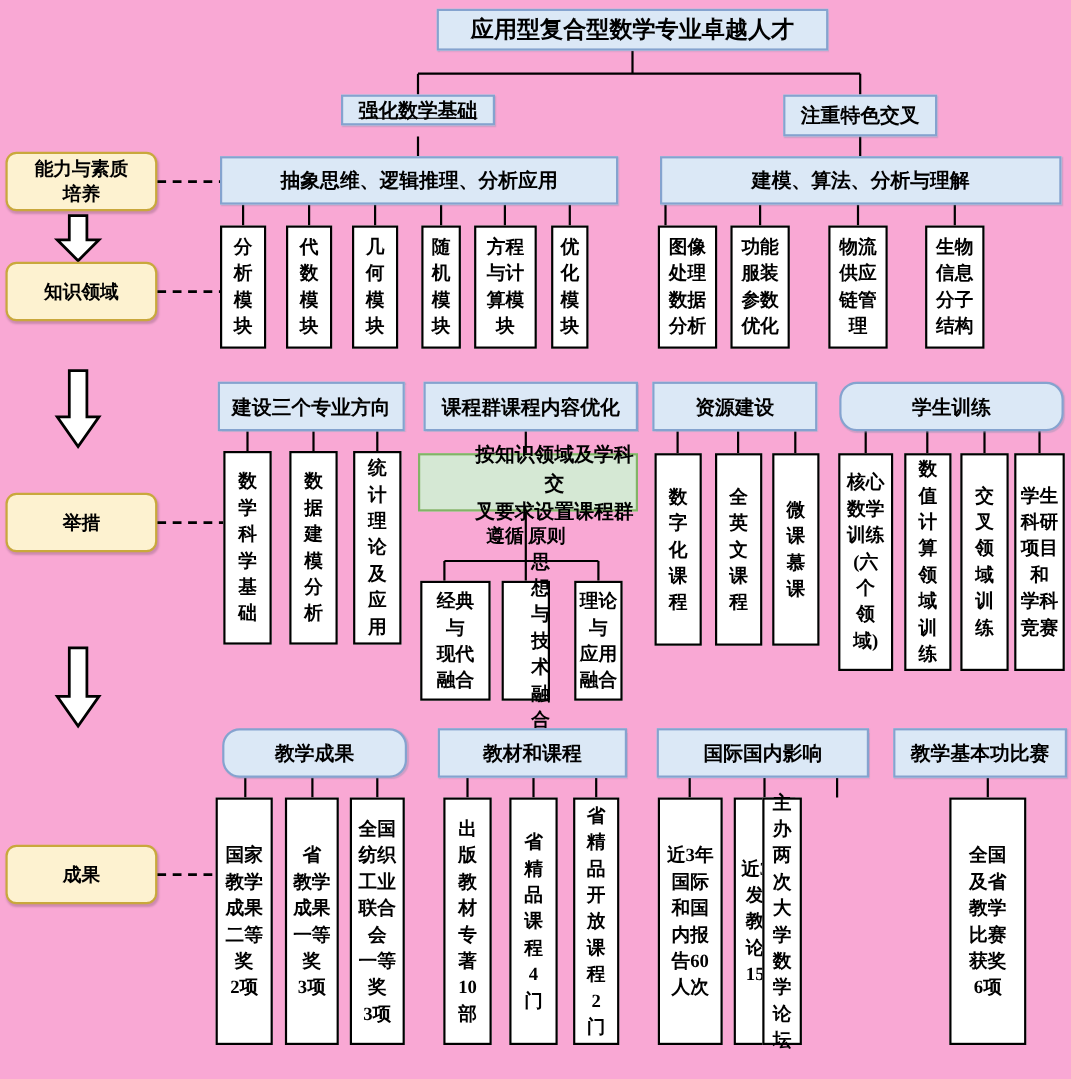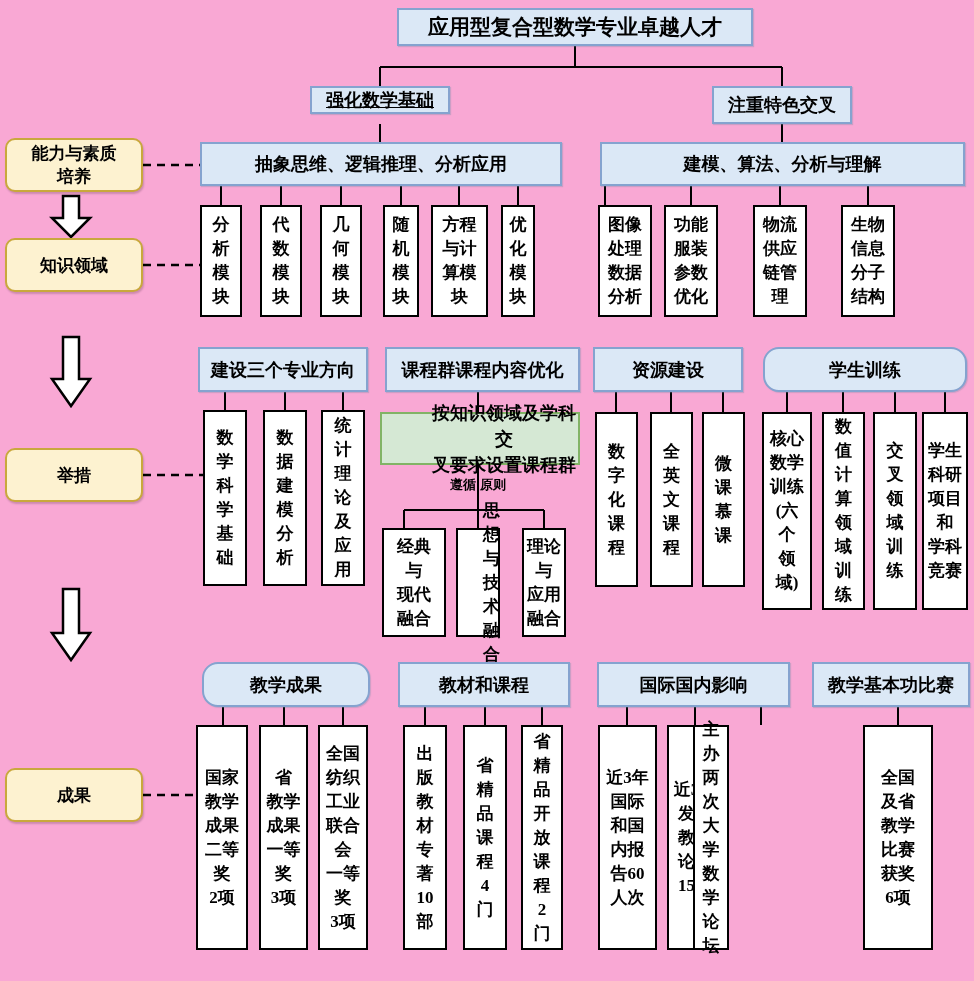--- a/index.html
+++ b/index.html
@@ -10,21 +10,21 @@
     text-align:center;white-space:pre-line;box-sizing:border-box;font-weight:600;}
   .blue{background:var(--blue-fill);border:2px solid var(--blue-border);font-size:18px;
     box-shadow:1px 1px 1px rgba(120,140,170,.35);}
   .root{font-size:21px;}
   .yellow{background:var(--yellow-fill);border:2px solid var(--yellow-border);
     border-radius:10px;font-size:17px;line-height:23px;box-shadow:1px 2px 2px rgba(0,0,0,.18);}
   .green{background:var(--green-fill);border:2px solid var(--green-border);
     font-size:18px;line-height:26px;}
   .wbox{background:#fff;border:2px solid #000;font-size:17px;line-height:24px;}
   .ptext{position:absolute;z-index:1;display:flex;justify-content:center;gap:4px;
-    font-size:13px;font-weight:600;}
+    font-size:17px;font-weight:600;}
 </style>
 </head>
 <body>
 
 <div class="canvas">
 
   <svg width="974" height="981" viewBox="0 0 974 981">
     <path d="M575,46 V67 M380,67 H782 M380,67 V86 M782,67 V86
          M380,124 V142 M782,124 V142
          M221,186 V205 M281,186 V205 M341,186 V205 M401,186 V205 M459,186 V205 M518,186 V205

